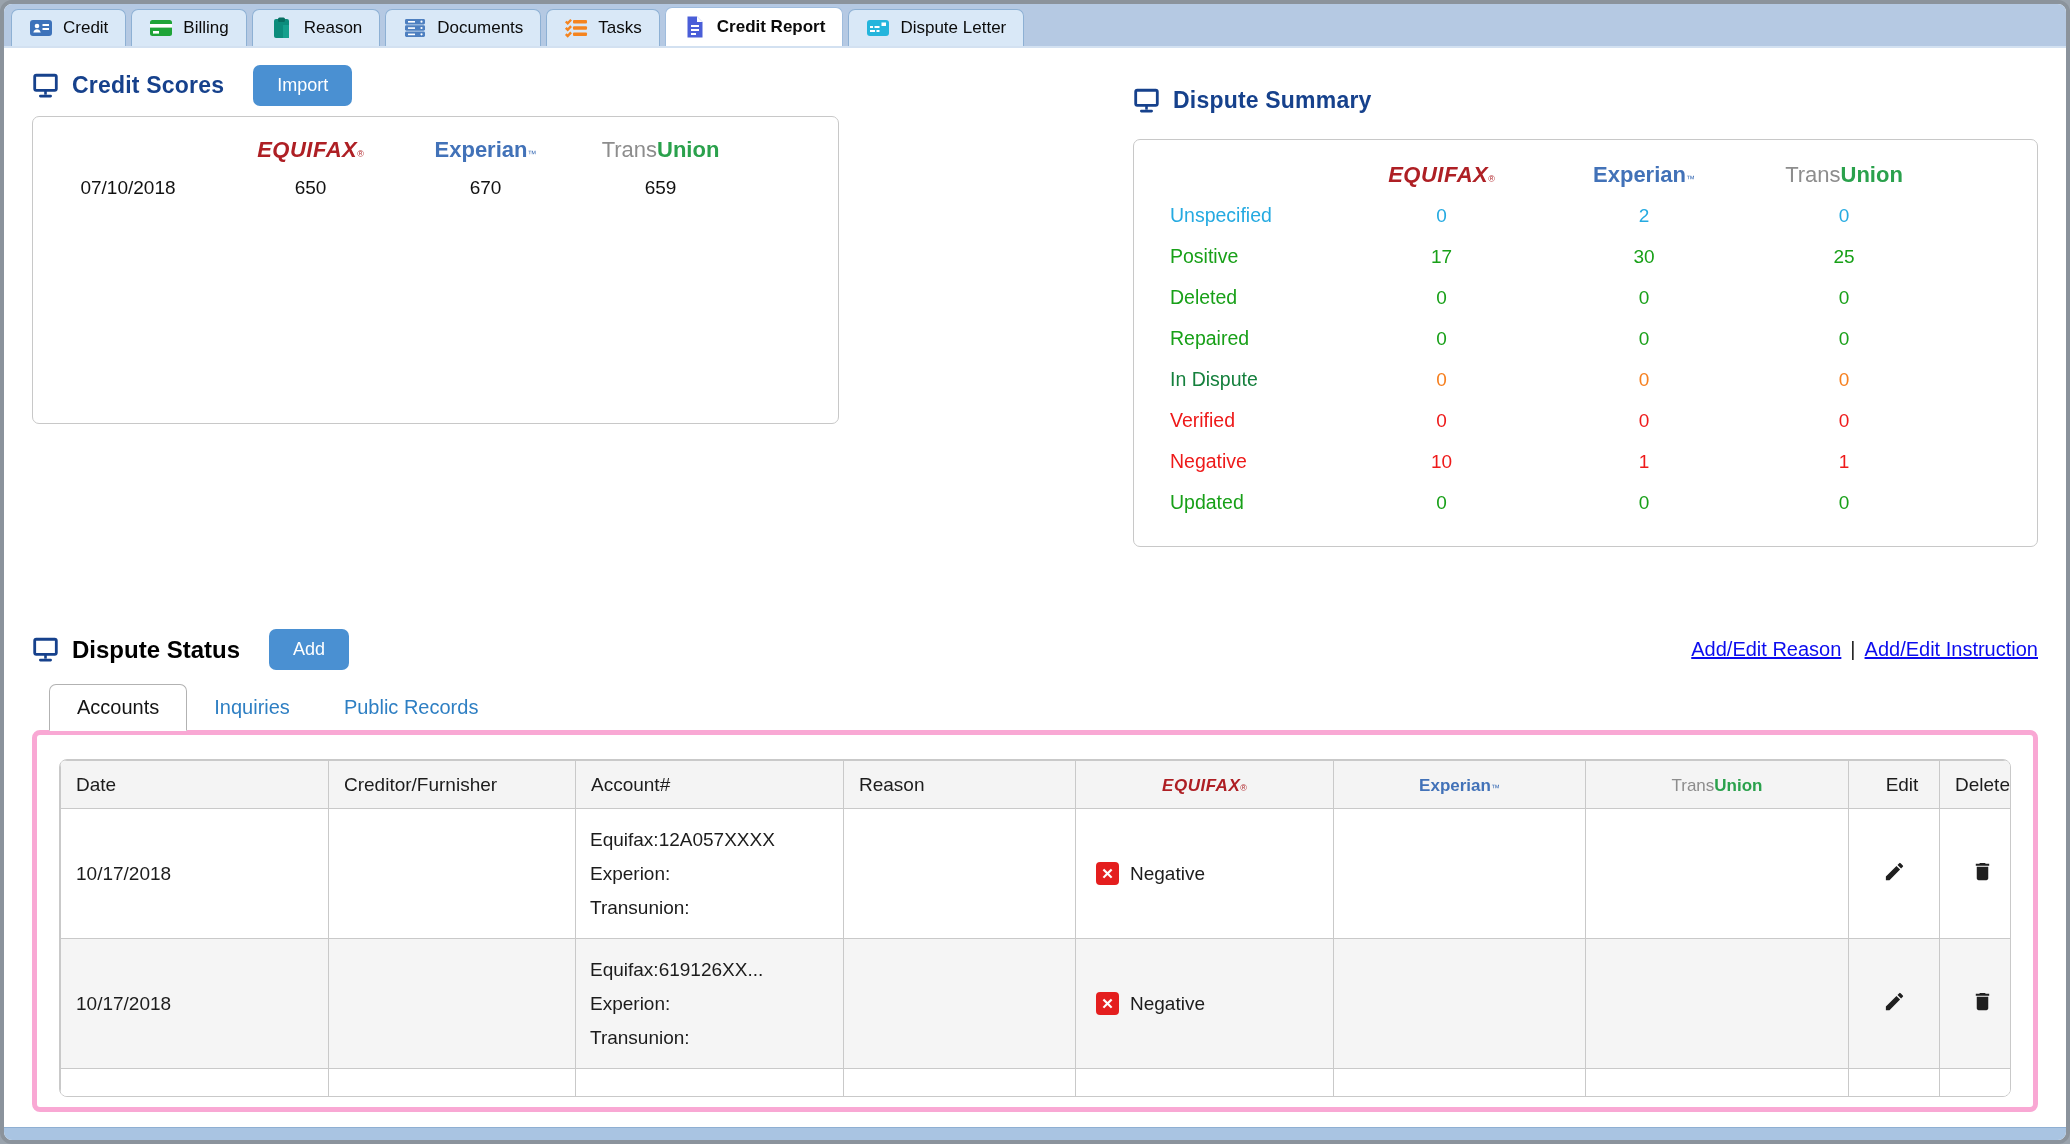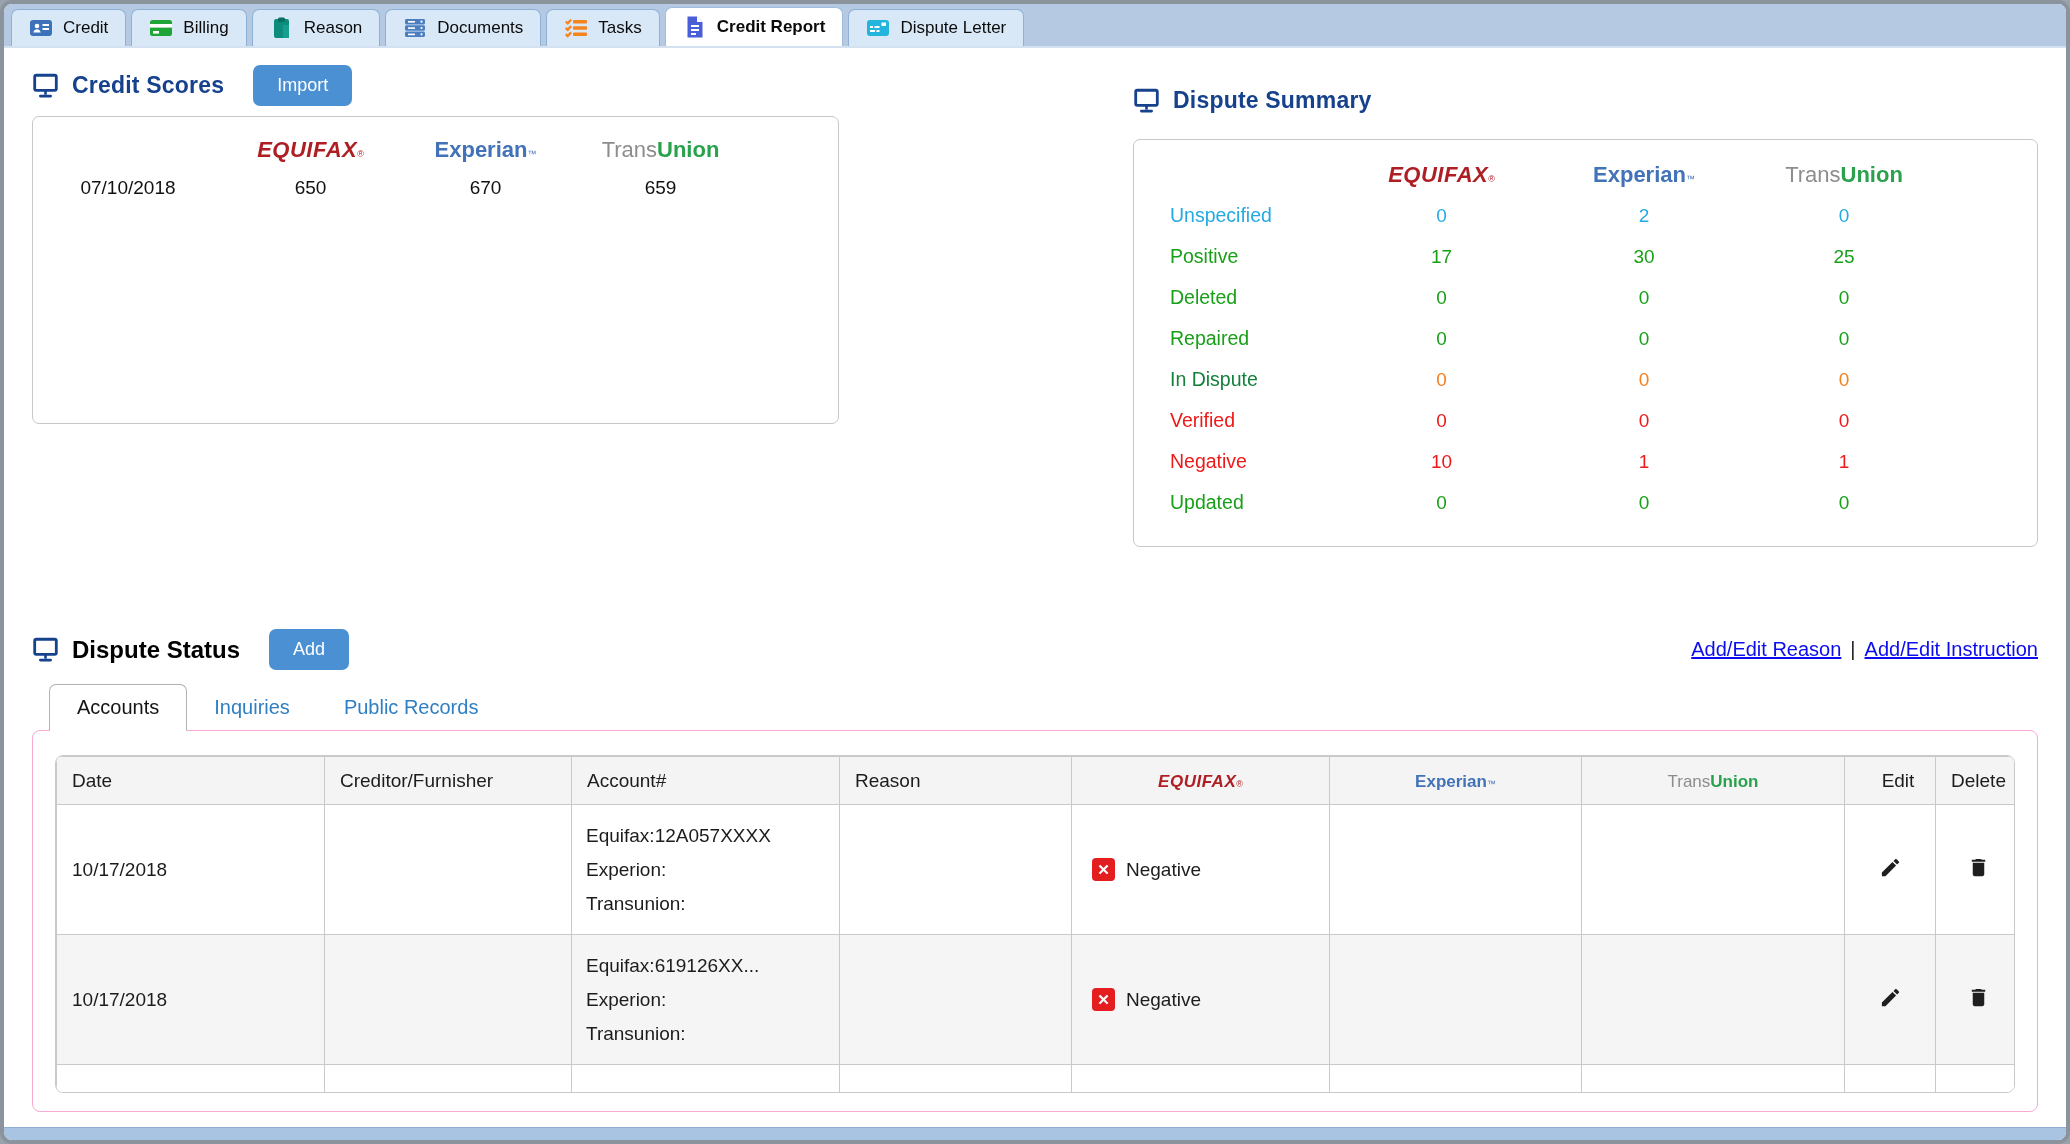--- a/index.html
+++ b/index.html
@@ -57,21 +57,21 @@
   .status-links a { color:#0c0cee; text-decoration:underline; cursor:pointer; }
   .status-links .sep { color:#222; margin:0 9px; }
 
   
   .subtabs { margin-top:14px; display:flex; align-items:flex-end; position:relative; z-index:2; padding-left:17px; }
   .subtab { font-size:20px; padding:11px 27px; color:#2e7fc3; cursor:pointer; }
   .subtab.active { background:#fff; color:#141414; border:1px solid #b2b2b2; border-bottom:1px solid #fff;
                    border-radius:7px 7px 0 0; margin-bottom:-1px; }
 
   
-  .accounts-panel { position:relative; z-index:1; border:1px solid #f9a8d4; border-radius:8px;
+  .accounts-panel { position:relative; z-index:1; border:5px solid #f9a8d4; border-radius:8px;
                     padding:24px 22px; height:382px; overflow:hidden; }
   .table-wrap { border:1px solid #c9c9c9; border-radius:8px; overflow:hidden; height:338px; }
   table { border-collapse:collapse; width:100%; table-layout:fixed; }
   th, td { border:1px solid #c9c9c9; font-size:19px; color:#1c1c1c; }
   th { background:#f4f4f4; height:48px; font-weight:normal; text-align:left; padding-left:15px; }
   th.c, td.c { text-align:center; padding-left:0; }
   tbody tr { height:130px; background:#fff; }
   tbody tr:nth-child(even) { background:#f5f5f5; }
   td.date { padding-left:15px; }
   td.acct { padding:10px 14px; line-height:34px; vertical-align:middle; }

